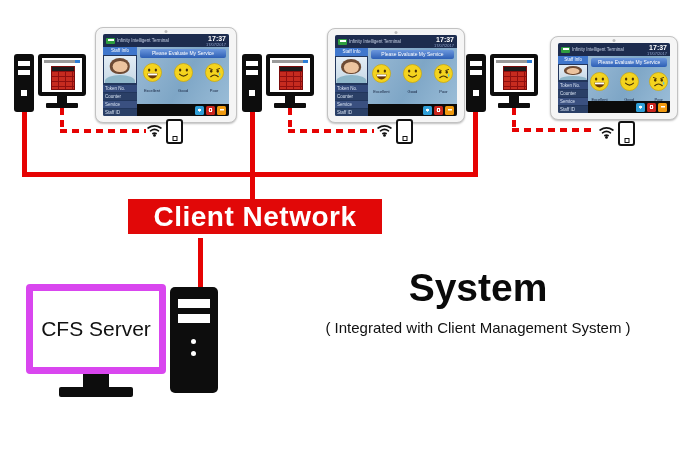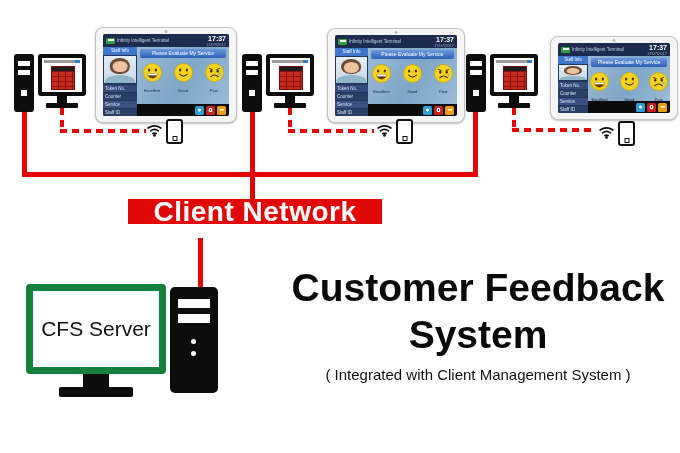--- a/index.html
+++ b/index.html
@@ -77,26 +77,26 @@
   .flabel{font-size:4px;color:#16233f;margin-top:1px;}
   .tfoot{position:absolute;left:27%;right:0;bottom:0;height:12px;background:#0b0b0b;
          display:flex;align-items:center;justify-content:flex-end;gap:2px;padding-right:3px;box-sizing:border-box;}
   .fbtn{width:9px;height:9px;border-radius:1.5px;}
   .b1{background-color:#2f9fd8;background-image:radial-gradient(circle at 50% 45%,#fff 0 1.4px,transparent 1.6px);}
   .b2{background-color:#c9251d;background-image:radial-gradient(circle at 50% 45%,transparent 0 1px,#fff 1px 1.9px,transparent 2.1px);}
   .b3{background-color:#f09a10;background-image:linear-gradient(#fff 0 0);background-size:4px 1.5px;
       background-position:center;background-repeat:no-repeat;}
 
   
-  .netlabel{position:absolute;left:128px;top:199px;width:254px;height:25px;background:#e10808;
+  .netlabel{position:absolute;left:128px;top:199px;width:254px;height:35px;background:#e10808;
          color:#fff;font-size:28px;font-weight:600;display:flex;align-items:center;justify-content:center;
          letter-spacing:.5px;}
 
   
-  .srv-monitor{position:absolute;left:26px;top:284px;width:126px;height:76px;border:7px solid #15803d;
+  .srv-monitor{position:absolute;left:26px;top:284px;width:126px;height:76px;border:7px solid #d946ef;
          border-radius:4px;background:#fff;display:flex;align-items:center;justify-content:center;}
   .srv-label{font-size:21px;color:#111;}
   .srv-neck{position:absolute;left:83px;top:374px;width:26px;height:13px;background:#0d0d0d;}
   .srv-base{position:absolute;left:59px;top:387px;width:74px;height:10px;background:#0d0d0d;border-radius:2px;}
   .srv-tower{position:absolute;left:170px;top:287px;width:48px;height:106px;background:#0d0d0d;border-radius:5px;}
   .srv-tower .slat{position:absolute;left:8px;width:32px;height:9px;background:#fff;}
   .srv-tower .s1{top:12px}.srv-tower .s2{top:27px}
   .srv-tower .dot{position:absolute;left:21px;width:5px;height:5px;border-radius:50%;background:#fff;}
   .srv-tower .d1{top:52px}.srv-tower .d2{top:64px}
 
@@ -414,18 +414,17 @@
   <div class="srv-neck"></div>
   <div class="srv-base"></div>
   <div class="srv-tower">
     <i class="slat s1"></i>
     <i class="slat s2"></i>
     <i class="dot d1"></i>
     <i class="dot d2"></i>
   </div>
 
   <div class="titleblock">
-    <div class="titleline">Customer Feedback</div>
     <div class="titleline">System</div>
     <div class="subtitle">( Integrated with Client Management System )</div>
   </div>
 
 </div>
 
 </body></html>

